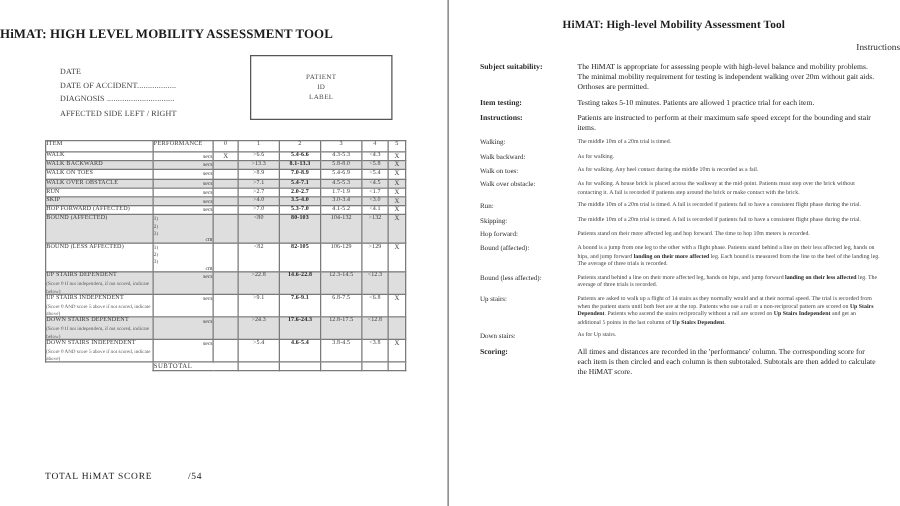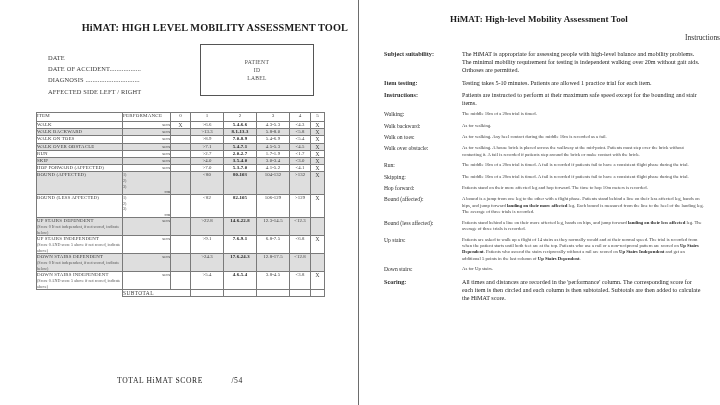--- a/index.html
+++ b/index.html
@@ -10,21 +10,21 @@
   }
   .sheet{position:relative;width:720px;height:405px;}
   .divider{
     position:absolute;left:358px;top:0;width:1px;height:405px;
     background:#6d6d6d;
   }
 
   
   .page-left{position:absolute;left:0;top:0;width:358px;height:405px;}
   .l-title{
-    position:absolute;left:0;top:22px;width:348px;text-align:right;
+    position:absolute;left:0;top:22px;width:348px;text-align:left;
     font-weight:bold;font-size:10.3px;letter-spacing:.1px;color:#1b1b1b;
   }
   .l-fields{position:absolute;left:48px;top:52px;width:150px;}
   .l-fields div{font-size:6.4px;letter-spacing:.15px;line-height:11.2px;color:#3a3a3a;}
   .patient-box{
     position:absolute;left:200px;top:44px;width:112px;height:50px;
     border:1px solid #555;display:flex;flex-direction:column;
     align-items:center;justify-content:center;
   }
   .patient-box span{font-size:5.6px;line-height:8px;letter-spacing:.3px;color:#4a4a4a;}
@@ -45,21 +45,21 @@
   .it .sub{font-size:4.1px;letter-spacing:0;color:#555;display:block;line-height:5.4px;}
   .perf{font-size:4.6px;text-align:right;padding:1.4px 3px 1px 1px;color:#444;}
   .perf .tri{display:block;text-align:left;font-size:4.2px;line-height:5.6px;color:#555;}
   .num{font-size:4.8px;text-align:center;padding:1.6px 1px;letter-spacing:.1px;}
   .num.b{font-weight:bold;color:#222;}
   .xm{font-size:5.4px;text-align:center;padding:1.4px 0;color:#333;}
   .shade{background:#dedede;}
   .subtotal td{font-size:5.4px;letter-spacing:.4px;padding:2px 1px 2px 3px;}
   .noborder{border:none !important;}
   .total{
-    position:absolute;left:36px;top:376px;width:288px;text-align:center;
+    position:absolute;left:36px;top:376px;width:288px;
     font-size:7.6px;letter-spacing:.6px;color:#222;
   }
   .total .sl{display:inline-block;margin-left:26px;}
 
   
   .page-right{position:absolute;left:358px;top:0;width:362px;height:284px;}
   .r-title{
     position:absolute;left:0;top:14px;width:362px;text-align:center;
     font-weight:bold;font-size:9px;color:#1b1b1b;letter-spacing:.1px;
   }

